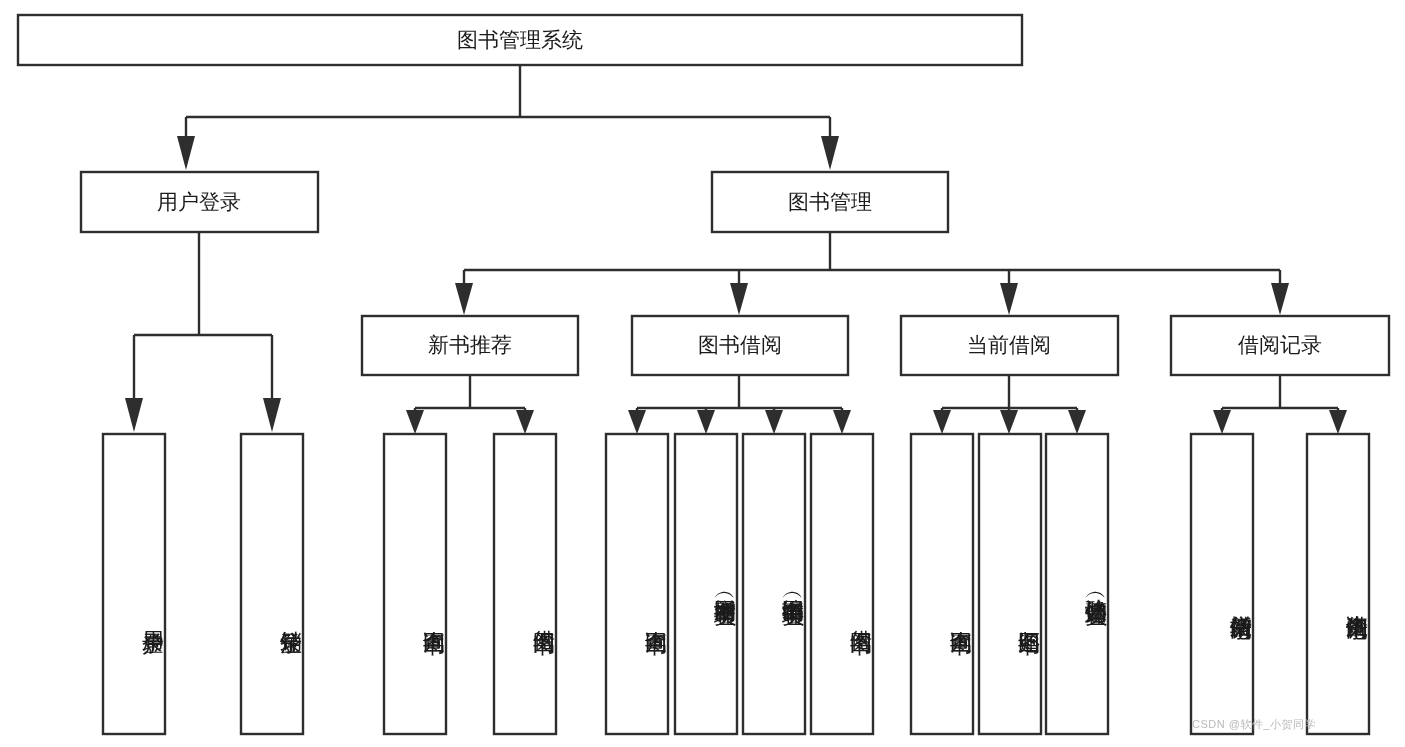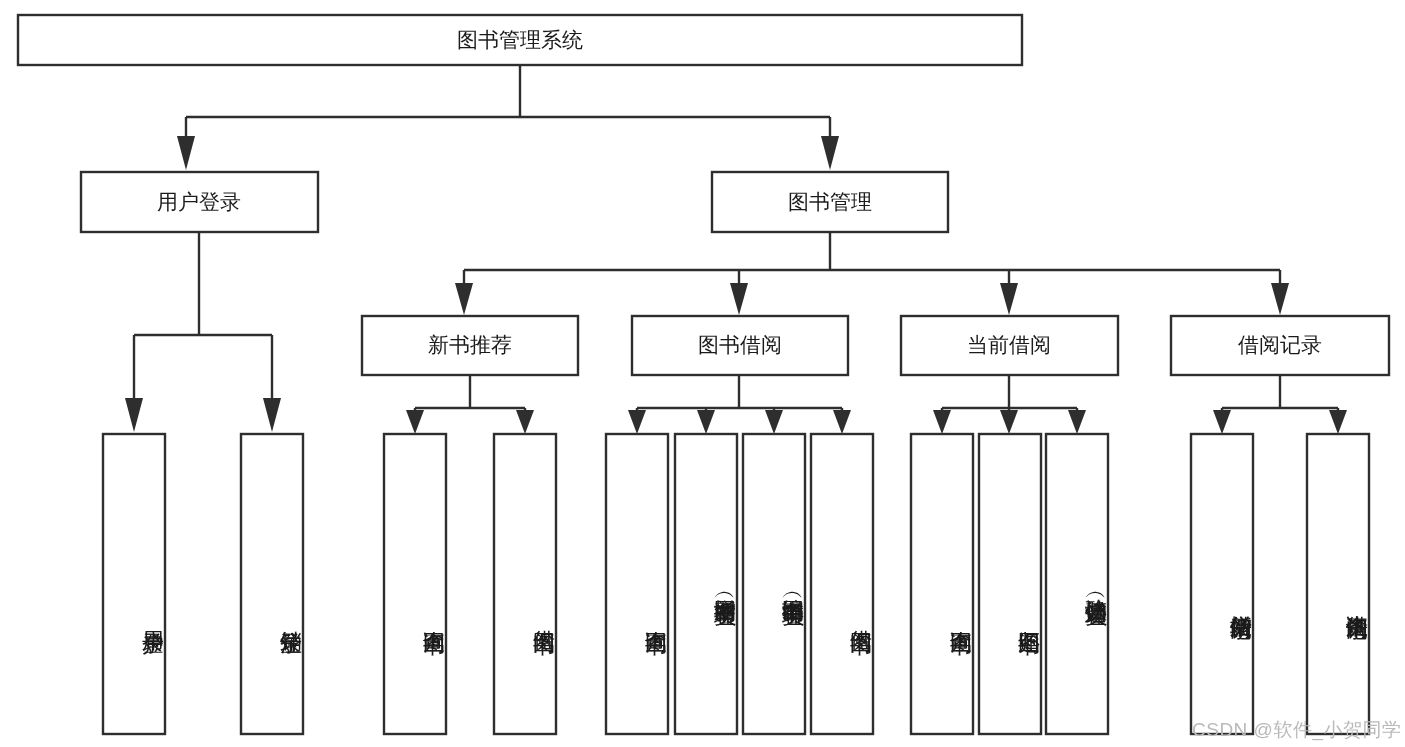--- a/index.html
+++ b/index.html
@@ -45,21 +45,21 @@
   .node-label-h {
     font-family: "Liberation Sans", "DejaVu Sans", sans-serif;
     font-size: 21px;
     fill: #1b1b1b;
     text-anchor: middle;
     dominant-baseline: middle;
   }
   .watermark-text {
     position: absolute;
     font-family: "Liberation Sans", "DejaVu Sans", sans-serif;
-    font-size: 19px;
+    font-size: 11px;
     color: #b9b9b9;
     white-space: nowrap;
     letter-spacing: 0.5px;
     pointer-events: none;
   }
   .vlabel {
     position: absolute;
     writing-mode: vertical-rl;
     text-orientation: upright;
     font-family: "Liberation Sans", "DejaVu Sans", sans-serif;

